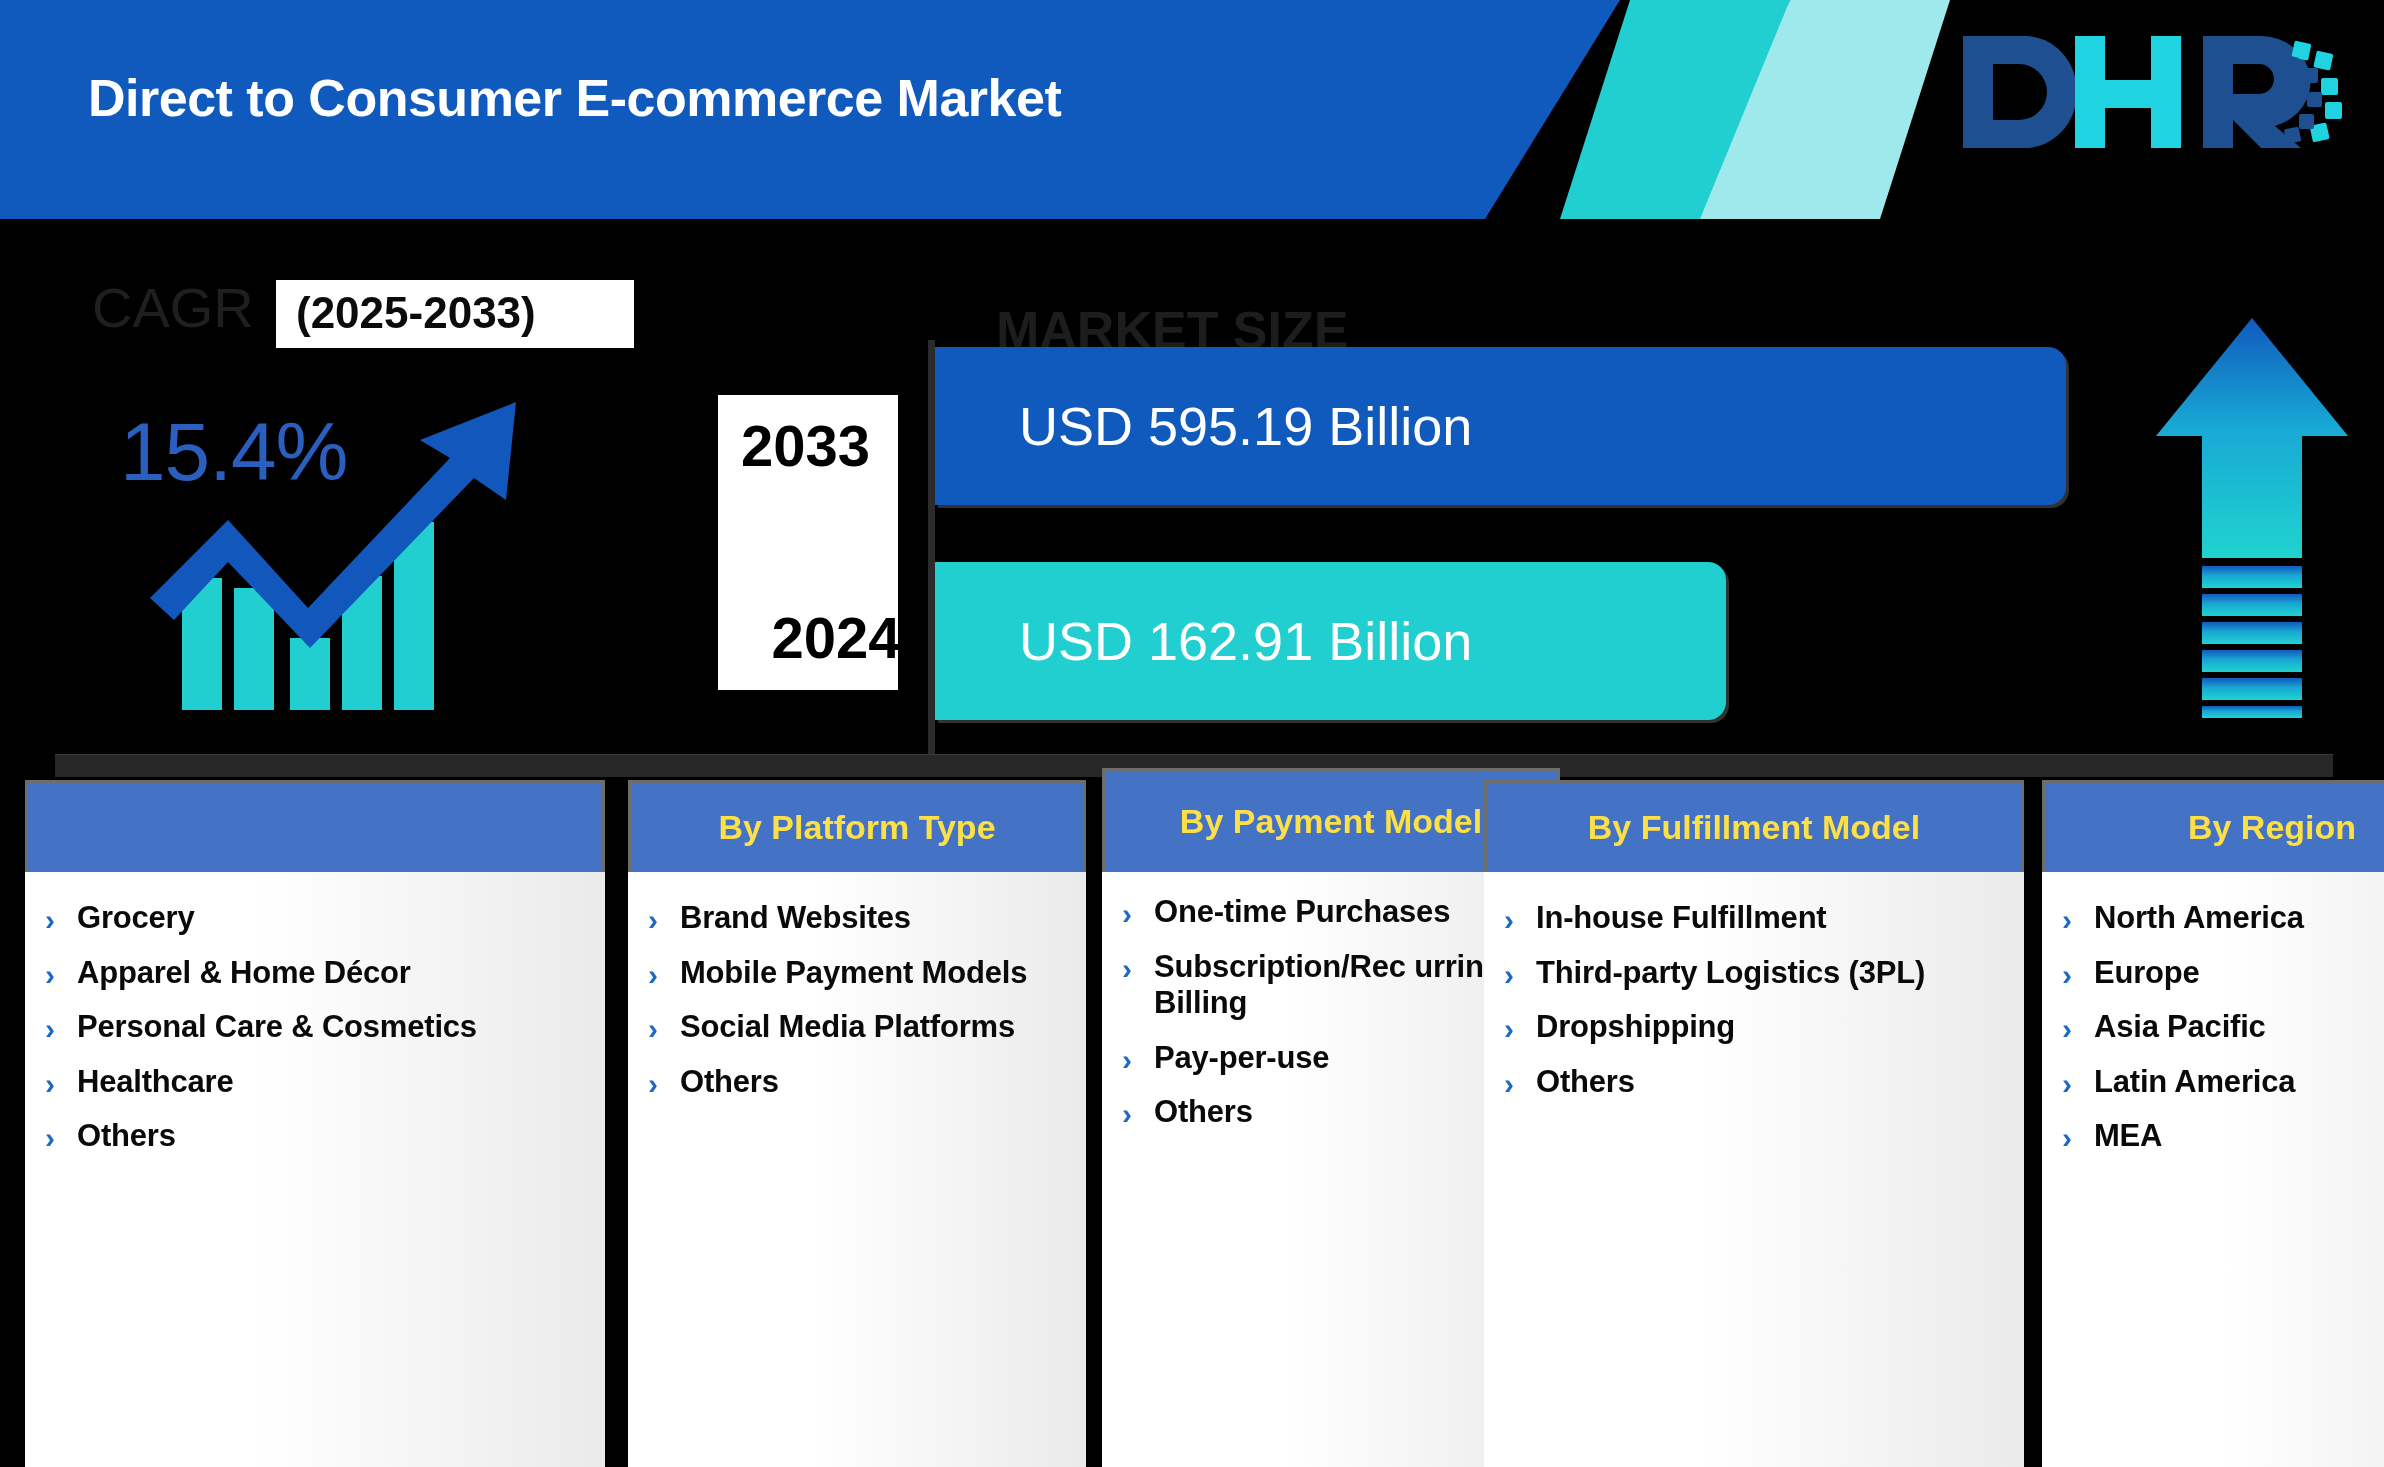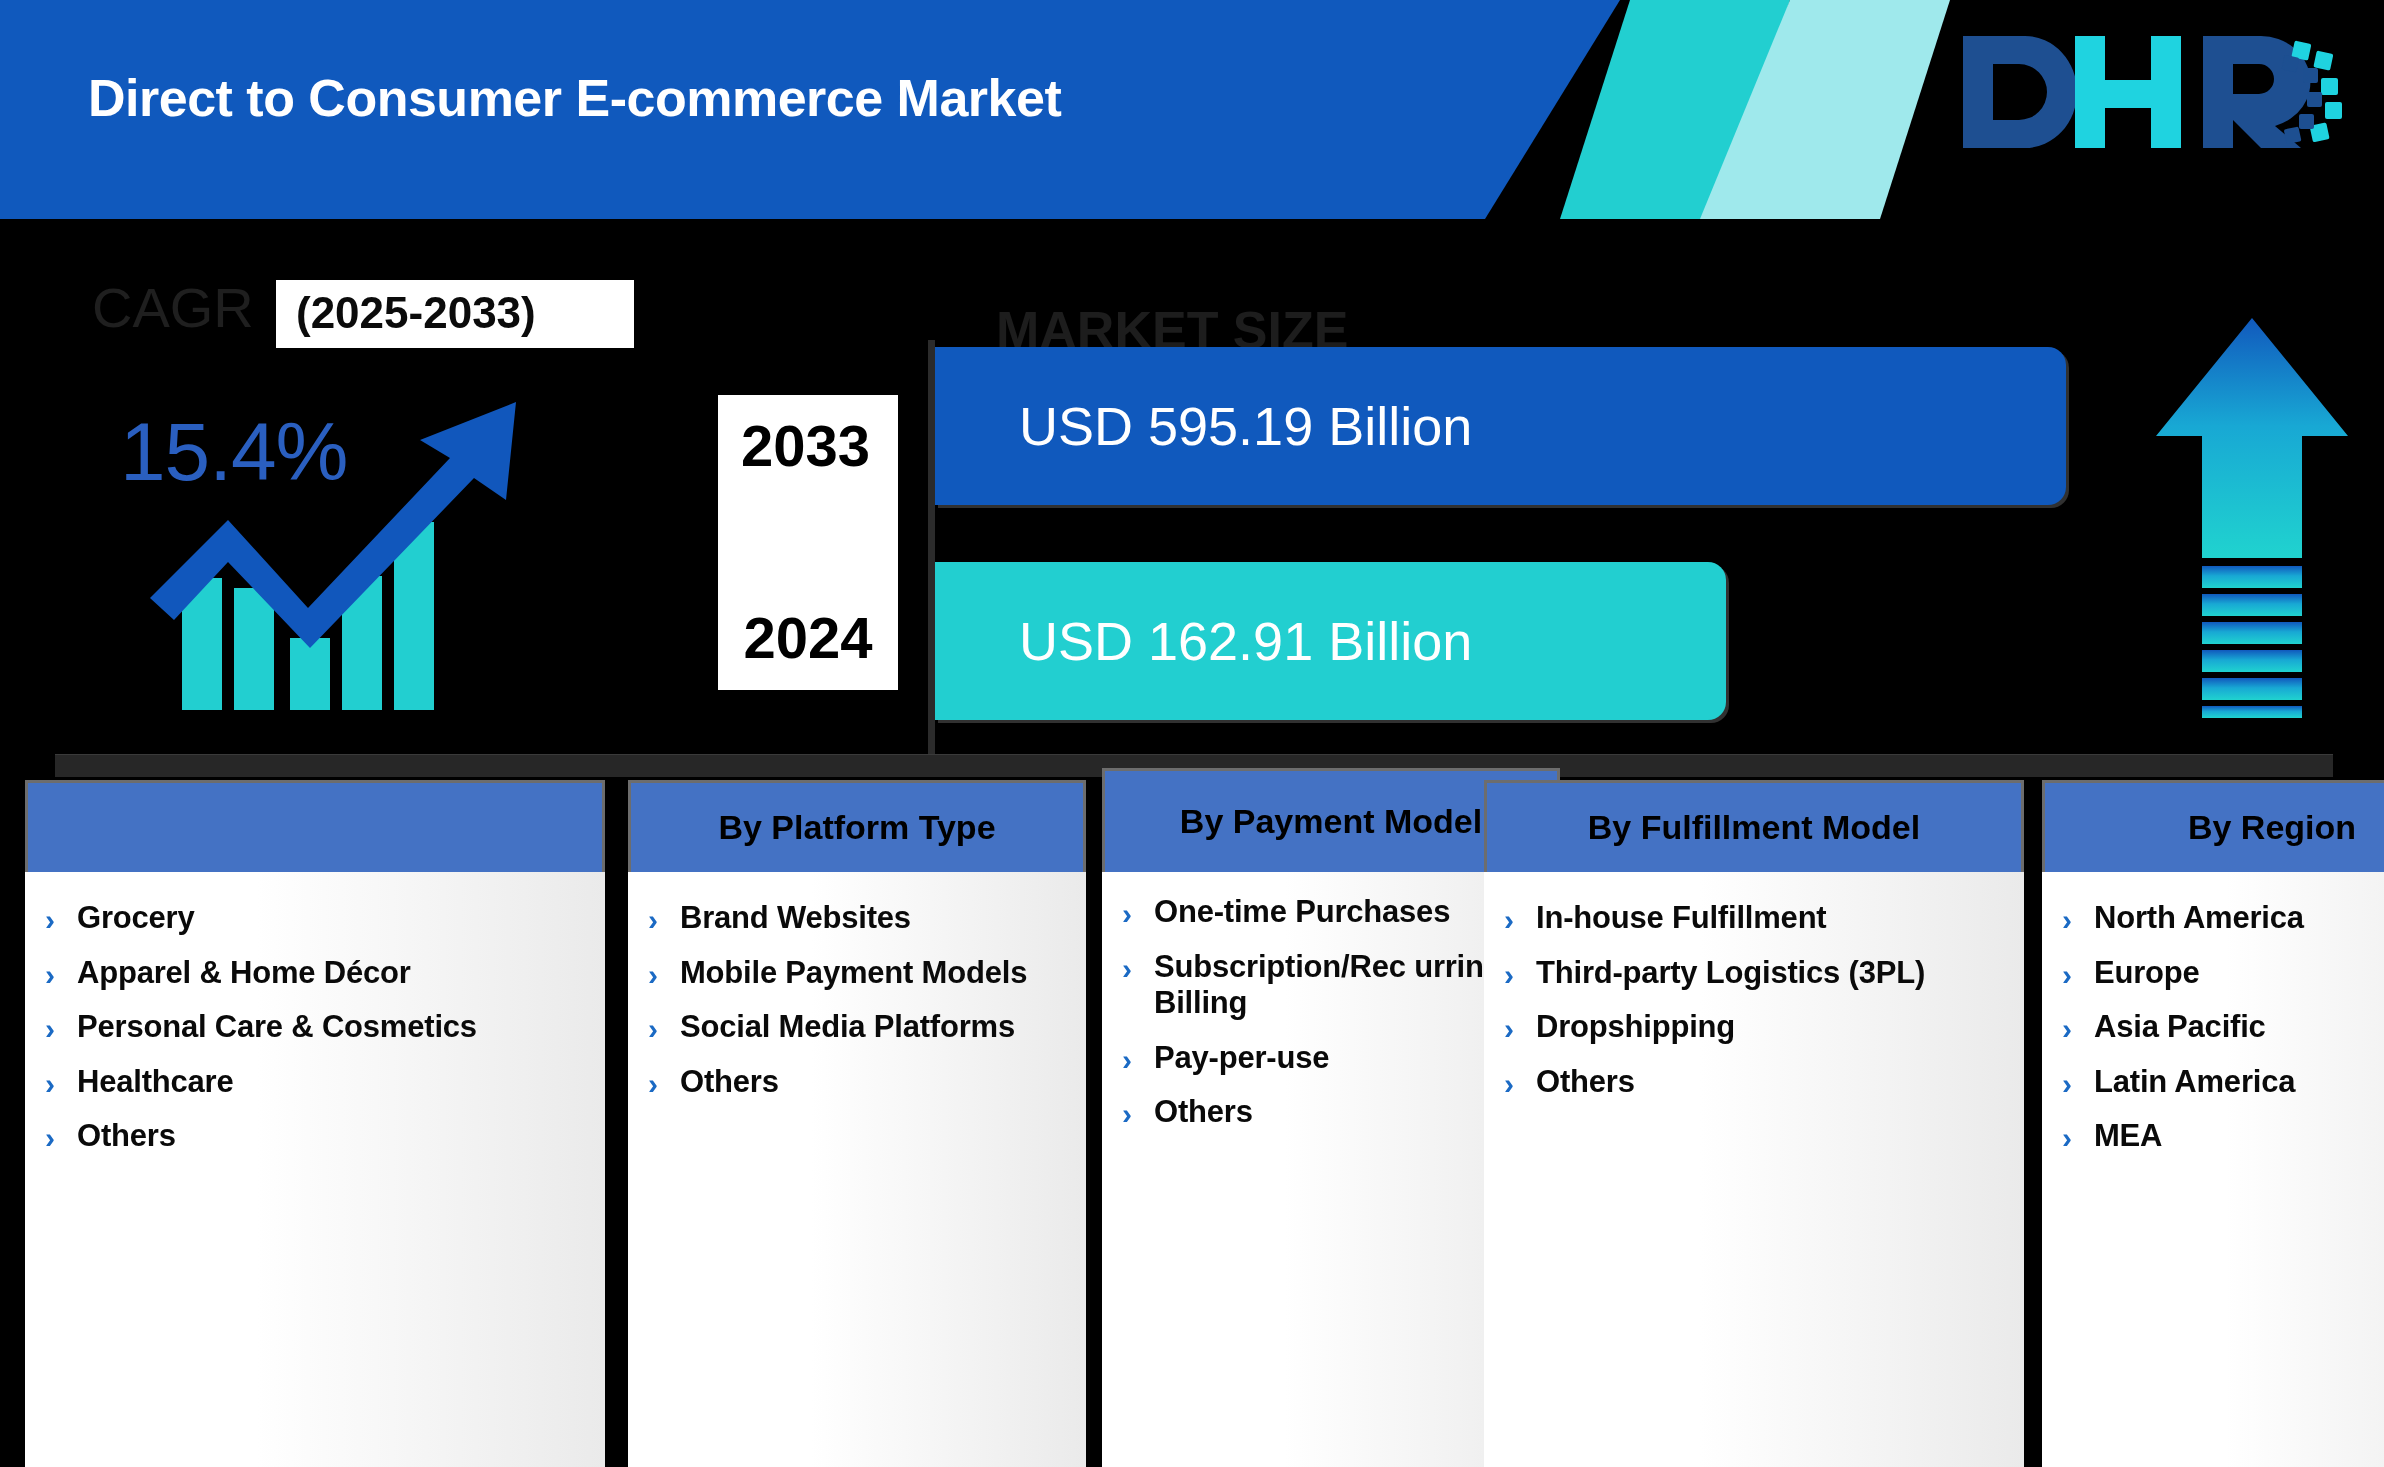--- a/index.html
+++ b/index.html
@@ -130,20 +130,21 @@
     color: #000000;
   }
   #year-2024 {
     position: absolute;
     left: 718px; top: 604px;
     width: 180px;
     text-align: center;
     font-size: 58px;
     font-weight: bold;
     color: #000000;
+    padding-left: 28px;
   }
   #axis-line {
     position: absolute;
     left: 928px; top: 340px;
     width: 7px; height: 420px;
     background: #2b2b2b;
   }
   .msbar {
     position: absolute;
     display: flex;
@@ -203,21 +204,21 @@
     background: #4472c4;
     border-top: 3px solid #6d6d6d;
     border-left: 3px solid #6d6d6d;
     border-right: 3px solid #6d6d6d;
     box-sizing: border-box;
     display: flex;
     align-items: center;
     justify-content: center;
     font-size: 34px;
     font-weight: bold;
-    color: #000000;
+    color: #fde047;
     white-space: nowrap;
   }
   .seg-body {
     flex: 1;
     background: linear-gradient(to right, #ffffff 0%, #ffffff 40%, #f3f3f3 75%, #eaeaea 100%);
     padding: 28px 18px 0 20px;
     box-sizing: border-box;
   }
   .seg-item {
     display: flex;

